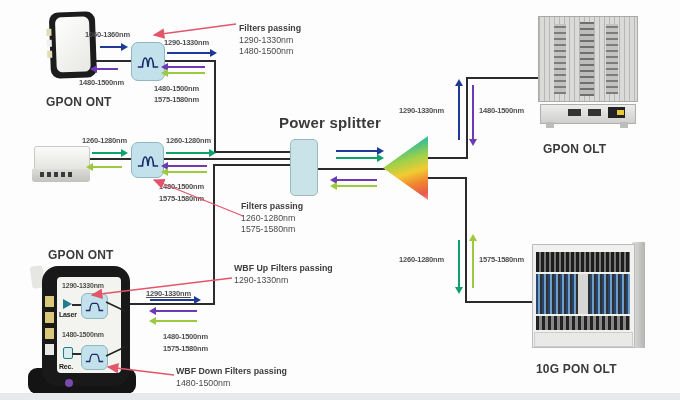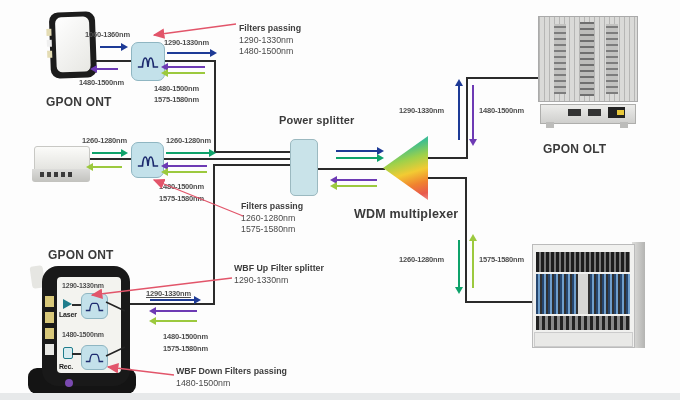--- a/index.html
+++ b/index.html
@@ -116,30 +116,29 @@
   <div class="ar h l" style="--c:#9cc93e;left:167px;top:171px;width:40px"></div>
   <div class="wl" style="left:159px;top:183px">1480-1500nm</div>
   <div class="wl" style="left:159px;top:195px">1575-1580nm</div>
 
   <div class="note" style="left:241px;top:201px">
     <div class="nt">Filters passing</div>
     <div>1260-1280nm</div>
     <div>1575-1580nm</div>
   </div>
 
-  <div class="dl" style="left:279px;top:114px;font-size:11px">Power splitter</div>
+  <div class="dl" style="left:279px;top:114px;font-size:15px">Power splitter</div>
   <div class="splitter"></div>
 
   <div class="ar h r" style="--c:#1d3a96;left:336px;top:150px;width:42px"></div>
   <div class="ar h r" style="--c:#0ea26a;left:336px;top:157px;width:42px"></div>
   <div class="ar h l" style="--c:#6d3ab4;left:336px;top:179px;width:41px"></div>
   <div class="ar h l" style="--c:#9cc93e;left:336px;top:185px;width:41px"></div>
 
   <div class="prism"></div>
-  <div class="dl" style="left:354px;top:207px;font-size:12.5px">WDM multiplexer</div>
 
   <div class="wl" style="left:399px;top:107px">1290-1330nm</div>
   <div class="ar v u" style="--c:#1d3a96;left:458px;top:85px;height:55px"></div>
   <div class="ar v d" style="--c:#6d3ab4;left:472px;top:85px;height:55px"></div>
   <div class="wl" style="left:479px;top:107px">1480-1500nm</div>
 
   <div class="photo" style="left:538px;top:16px;width:100px;height:114px">
     <div class="pel" style="left:0;top:0;width:98px;height:84px;border:1px solid #aaa;background:#dadad8;background-image:repeating-linear-gradient(90deg,rgba(100,100,100,.3) 0 1px,transparent 1px 5px)"></div>
     <div class="pel" style="left:16px;top:8px;width:12px;height:70px;background:repeating-linear-gradient(0deg,#7d7d7d 0 2px,#c2c2c0 2px 6px)"></div>
     <div class="pel" style="left:42px;top:6px;width:14px;height:74px;background:repeating-linear-gradient(0deg,#6f6f6f 0 2px,#bcbcba 2px 6px)"></div>
@@ -161,20 +160,21 @@
 
   <div class="photo" style="left:532px;top:242px;width:114px;height:112px">
     <div class="pel" style="left:100px;top:0;width:13px;height:106px;background:linear-gradient(90deg,#dededc,#b4b4b2)"></div>
     <div class="pel" style="left:0;top:2px;width:101px;height:102px;background:#f1f1ef;border:1px solid #bbb"></div>
     <div class="pel" style="left:4px;top:10px;width:94px;height:20px;background:repeating-linear-gradient(90deg,#1c1c1c 0 3px,#777 3px 5px)"></div>
     <div class="pel" style="left:4px;top:32px;width:94px;height:40px;background:repeating-linear-gradient(90deg,#26466e 0 2px,#6f9ecb 2px 4px,#303030 4px 6px)"></div>
     <div class="pel" style="left:46px;top:32px;width:10px;height:40px;background:#d6d6d4"></div>
     <div class="pel" style="left:4px;top:74px;width:94px;height:14px;background:repeating-linear-gradient(90deg,#222 0 3px,#888 3px 6px)"></div>
     <div class="pel" style="left:2px;top:90px;width:97px;height:13px;background:#e9e9e7;border:1px solid #ccc"></div>
   </div>
+  <div class="dl" style="left:536px;top:362px">10G PON OLT</div>
 
   <div class="dl" style="left:48px;top:248px">GPON ONT</div>
 
   <div class="photo" style="left:0;top:0;width:0;height:0">
     <div class="pel" style="left:31px;top:266px;width:13px;height:22px;background:#e6e6e2;border-radius:3px;transform:rotate(-8deg)"></div>
     <div class="pel" style="left:28px;top:368px;width:108px;height:26px;background:#141414;border-radius:9px"></div>
     <div class="pel" style="left:42px;top:266px;width:88px;height:120px;background:#191919;border-radius:16px"></div>
     <div class="pel" style="left:57px;top:277px;width:64px;height:96px;background:#f3f3ef;border-radius:4px"></div>
     <div class="pel" style="left:45px;top:296px;width:9px;height:11px;background:#d8c87a"></div>
     <div class="pel" style="left:45px;top:312px;width:9px;height:11px;background:#d8c87a"></div>
@@ -204,21 +204,21 @@
   <div class="wl" style="left:59px;top:363px;font-size:7px;color:#1a1a1a">Rec.</div>
 
   <div class="wl" style="left:146px;top:290px;text-decoration:underline">1290-1330nm</div>
   <div class="ar h r" style="--c:#1d3a96;left:150px;top:299px;width:45px"></div>
   <div class="ar h l" style="--c:#6d3ab4;left:155px;top:310px;width:42px"></div>
   <div class="ar h l" style="--c:#9cc93e;left:155px;top:320px;width:42px"></div>
   <div class="wl" style="left:163px;top:333px">1480-1500nm</div>
   <div class="wl" style="left:163px;top:345px">1575-1580nm</div>
 
   <div class="note" style="left:234px;top:263px">
-    <div class="nt">WBF Up Filter splitter</div>
+    <div class="nt">WBF Up Filters passing</div>
     <div>1290-1330nm</div>
   </div>
   <div class="note" style="left:176px;top:366px">
     <div class="nt">WBF Down Filters passing</div>
     <div>1480-1500nm</div>
   </div>
 
   <svg class="ov" width="680" height="400" viewBox="0 0 680 400">
     <defs>
       <marker id="ra" markerWidth="9" markerHeight="8" refX="8" refY="4" orient="auto">

